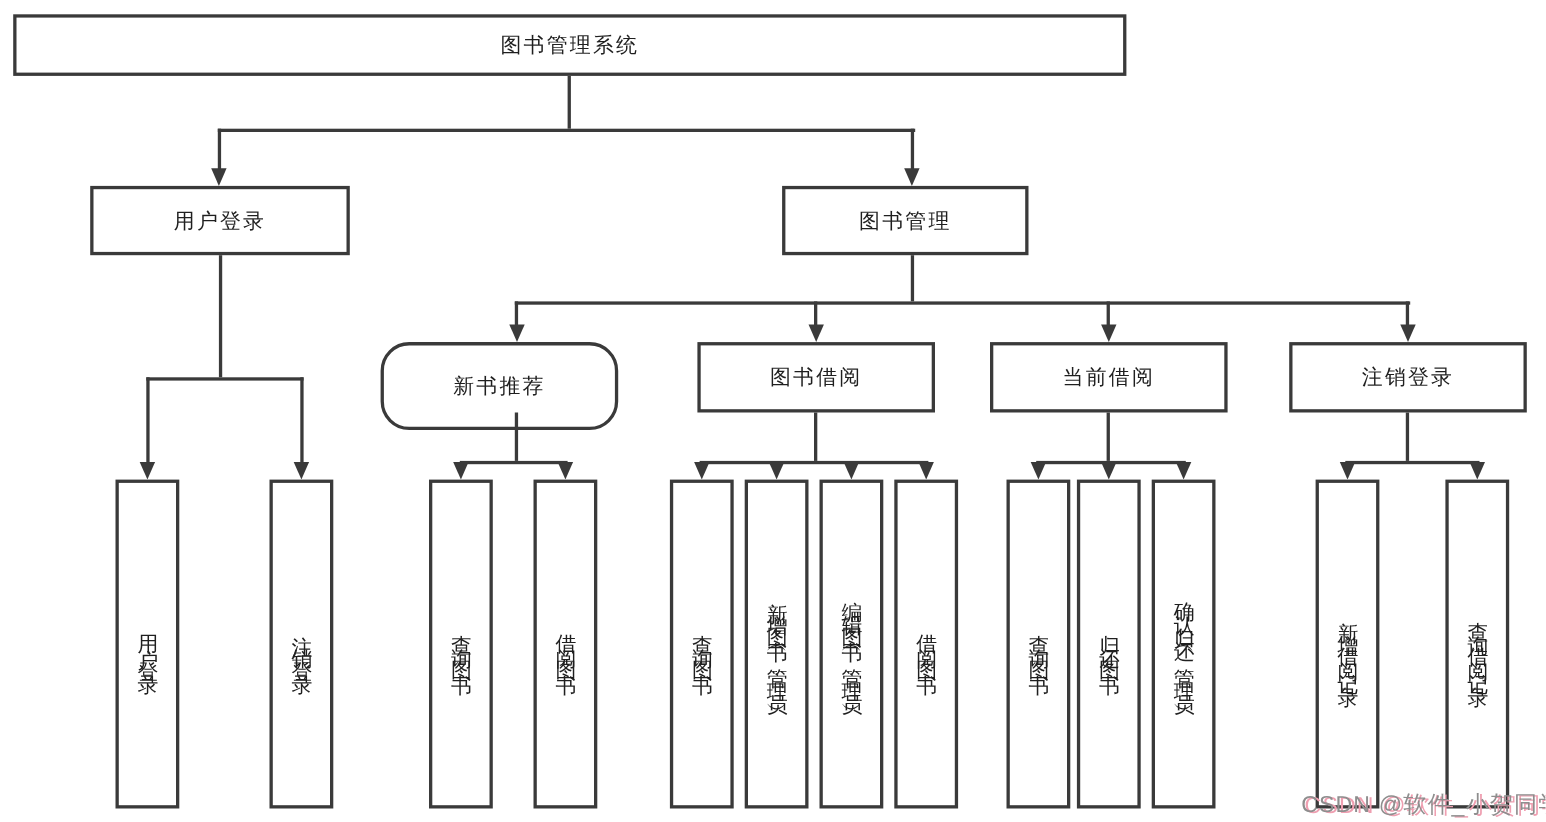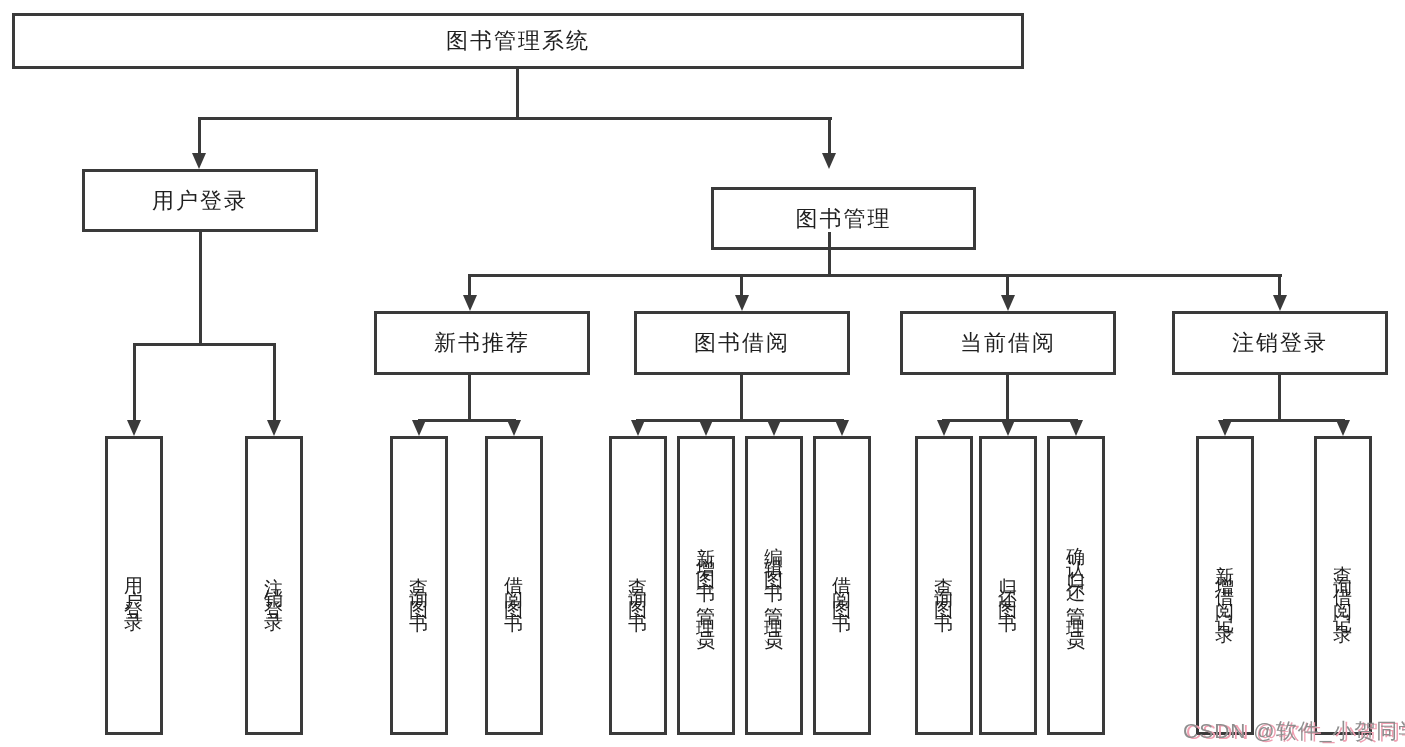--- a/index.html
+++ b/index.html
@@ -19,21 +19,21 @@
     overflow: hidden;
   }
   .node {
     position: absolute;
     border: 3px solid var(--line);
     background: #fff;
     color: var(--text);
     display: flex;
     align-items: center;
     justify-content: center;
-    font-size: 22px;
+    font-size: 19px;
     letter-spacing: 2px;
   }
   .vnode {
     position: absolute;
     border: 3px solid var(--line);
     background: #fff;
     color: var(--text);
     display: flex;
     align-items: center;
     justify-content: center;
@@ -77,41 +77,41 @@
   <div class="node" style="left:12px; top:13px; width:1012px; height:56px;">图书管理系统</div>
 
   <div class="vline" style="left:516px; top:69px; width:3px; height:48px;"></div>
   <div class="hline" style="left:198px; top:117px; width:634px; height:3px;"></div>
   <div class="vline" style="left:198px; top:117px; width:3px; height:37px;"></div>
   <div class="arrow" style="left:192px; top:153px;"></div>
   <div class="vline" style="left:828px; top:117px; width:3px; height:37px;"></div>
   <div class="arrow" style="left:822px; top:153px;"></div>
 
   <div class="node" style="left:82px; top:169px; width:236px; height:63px;">用户登录</div>
-  <div class="node" style="left:711px; top:169px; width:265px; height:63px;margin-top:18px;">图书管理</div>
+  <div class="node" style="left:711px; top:169px; width:224px; height:63px;">图书管理</div>
 
   <div class="vline" style="left:199px; top:232px; width:3px; height:111px;"></div>
   <div class="hline" style="left:133px; top:343px; width:143px; height:3px;"></div>
   <div class="vline" style="left:133px; top:343px; width:3px; height:78px;"></div>
   <div class="arrow" style="left:127px; top:420px;"></div>
   <div class="vline" style="left:273px; top:343px; width:3px; height:78px;"></div>
   <div class="arrow" style="left:267px; top:420px;"></div>
 
   <div class="vline" style="left:828px; top:232px; width:3px; height:42px;"></div>
   <div class="hline" style="left:468px; top:274px; width:814px; height:3px;"></div>
   <div class="vline" style="left:468px; top:274px; width:3px; height:22px;"></div>
   <div class="arrow" style="left:463px; top:295px;"></div>
   <div class="vline" style="left:740px; top:274px; width:3px; height:22px;"></div>
   <div class="arrow" style="left:735px; top:295px;"></div>
   <div class="vline" style="left:1006px; top:274px; width:3px; height:22px;"></div>
   <div class="arrow" style="left:1001px; top:295px;"></div>
   <div class="vline" style="left:1278px; top:274px; width:3px; height:22px;"></div>
   <div class="arrow" style="left:1273px; top:295px;"></div>
 
-  <div class="node" style="left:374px; top:311px; width:216px; height:64px;">新书推荐</div>
+  <div class="node" style="left:346px; top:311px; width:216px; height:80px;border-radius:26px;">新书推荐</div>
   <div class="node" style="left:900px; top:311px; width:216px; height:64px;">当前借阅</div>
   <div class="node" style="left:634px; top:311px; width:216px; height:64px;">图书借阅</div>
   <div class="node" style="left:1172px; top:311px; width:216px; height:64px;">注销登录</div>
 
   <div class="vline" style="left:468px; top:375px; width:3px; height:44px;"></div>
   <div class="hline" style="left:418px; top:419px; width:98px; height:3px;"></div>
   <div class="arrow" style="left:412px; top:420px;"></div>
   <div class="arrow" style="left:507px; top:420px;"></div>
 
   <div class="vline" style="left:740px; top:375px; width:3px; height:44px;"></div>

